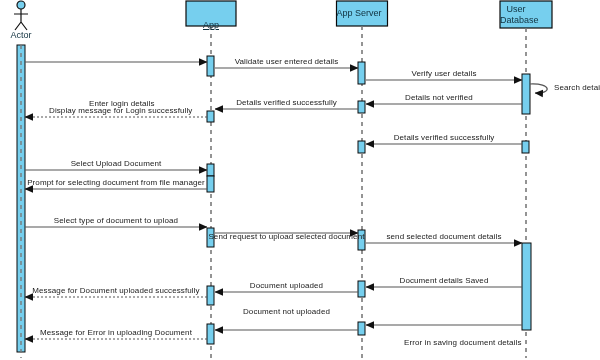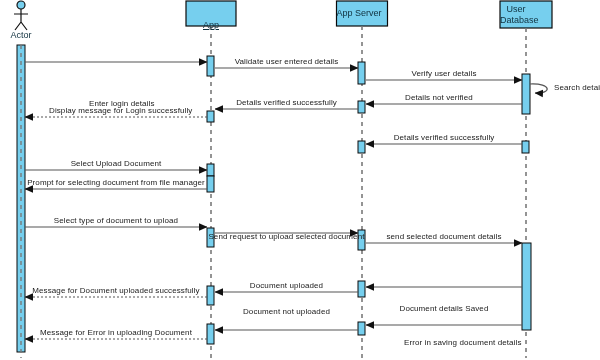--- a/index.html
+++ b/index.html
@@ -116,20 +116,20 @@
       <div class="msg-label" style="left: 554px; top: 83px;">Search details</div>
       <div class="msg-label" style="left: 405px; top: 93px;">Details not verified</div>
       <div class="msg-label" style="left: 236.141px; top: 98px;">Details verified successfully</div>
       <div class="msg-label" style="left: 49px; top: 106px;">Display message for Login successfully</div>
       <div class="msg-label" style="left: 393.641px; top: 133px;">Details verified successfully</div>
       <div class="msg-label" style="left: 70.6484px; top: 159px;">Select Upload Document</div>
       <div class="msg-label" style="left: 27.1641px; top: 178px;">Prompt for selecting document from file manager</div>
       <div class="msg-label" style="left: 53.8594px; top: 216px;">Select type of document to upload</div>
       <div class="msg-label" style="left: 208.445px; top: 222px; margin-top: 10px;">Send request to upload selected document</div>
       <div class="msg-label" style="left: 386.461px; top: 232px;">send selected document details</div>
-      <div class="msg-label" style="left: 399.539px; top: 276px; margin-top: 28px;">Document details Saved</div>
+      <div class="msg-label" style="left: 399.539px; top: 276px;">Document details Saved</div>
       <div class="msg-label" style="left: 249.844px; top: 281px;">Document uploaded</div>
       <div class="msg-label" style="left: 32.2969px; top: 286px;">Message for Document uploaded successfully</div>
       <div class="msg-label" style="left: 404px; top: 314px; margin-top: 24px;">Error in saving document details</div>
       <div class="msg-label" style="left: 242.969px; top: 307px;">Document not uploaded</div>
       <div class="msg-label" style="left: 40.0078px; top: 328px;">Message for Error in uploading Document</div>
     </div>
 </div>
 
 </body></html>

